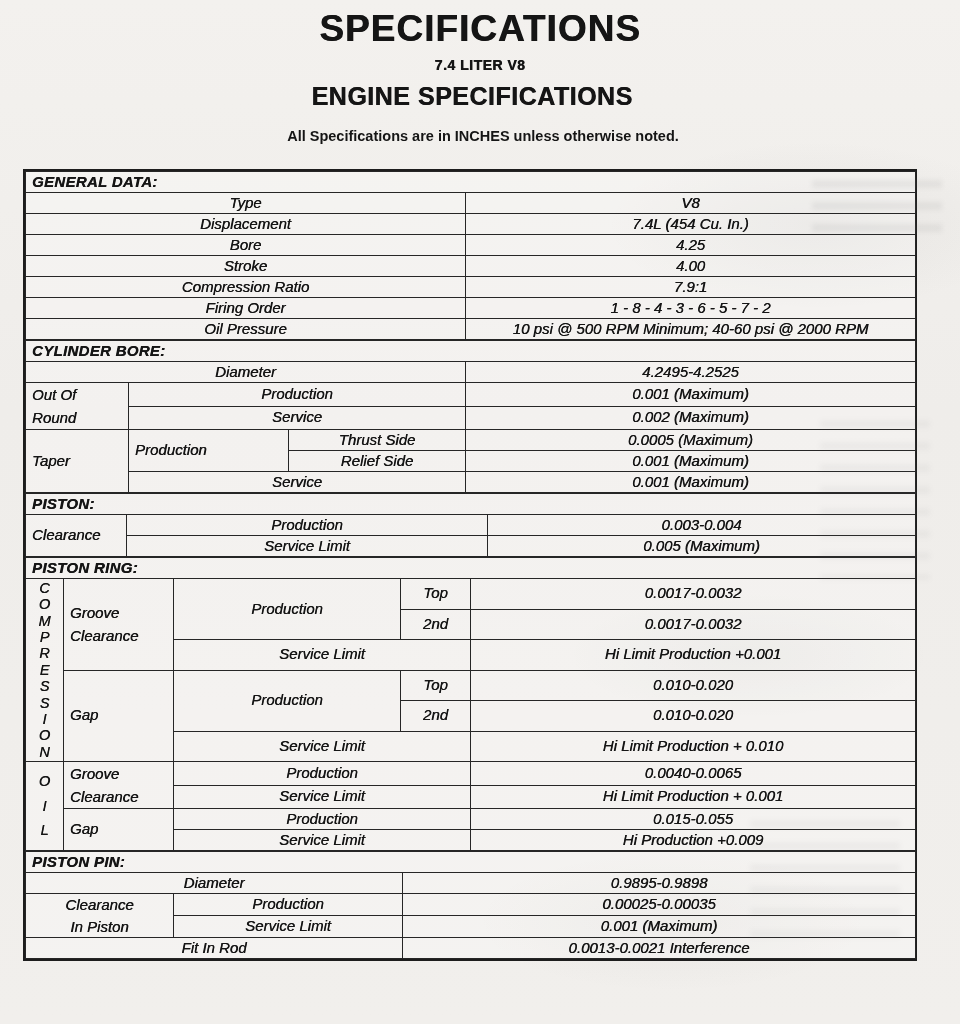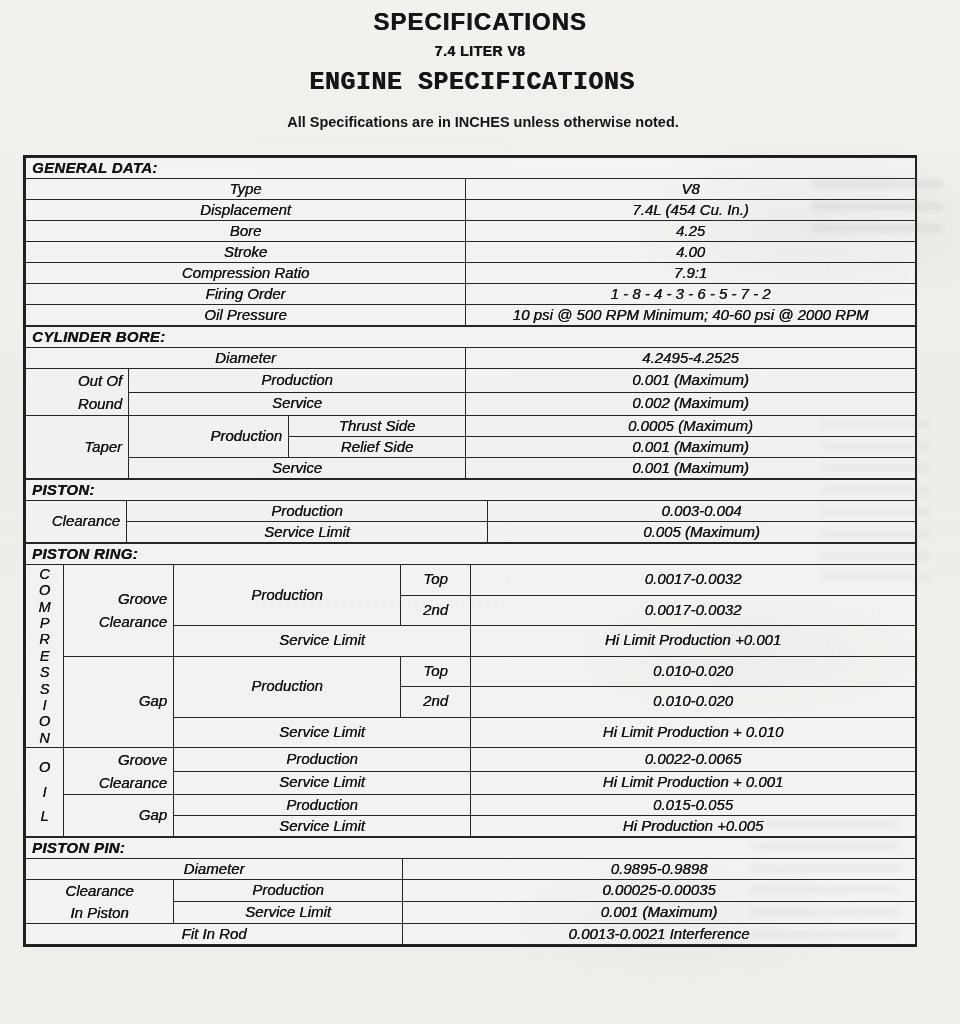--- a/index.html
+++ b/index.html
@@ -26,40 +26,39 @@
     opacity: 0.10;
     background: repeating-linear-gradient(180deg, #777 0 8px, transparent 8px 22px);
     pointer-events: none;
   }
   .artifact.a1 { right: 18px; top: 180px; width: 130px; height: 60px; }
   .artifact.a2 { right: 30px; top: 420px; width: 110px; height: 160px; opacity: 0.06; }
   .artifact.a3 { right: 60px; top: 820px; width: 150px; height: 120px; opacity: 0.06; }
 
   .titles { text-align: center; padding-top: 8px; }
   .title-main {
-    font-size: 24px;
+    font-size: 37px;
     font-weight: 700;
     letter-spacing: 1px;
     margin: 0;
     text-shadow: 0.6px 0 0 currentColor;
   }
   .title-sub1 {
     font-size: 14px;
     font-weight: 700;
     letter-spacing: 0.5px;
     margin: 7px 0 0 0;
     text-shadow: 0.5px 0 0 currentColor;
   }
   .title-sub2 {
     font-size: 25px;
     font-weight: 700;
     letter-spacing: 0.5px;
     margin: 9px 16px 0 0;
     text-shadow: 0.5px 0 0 currentColor;
-    font-family: Liberation Mono, monospace;
   }
   .units-note {
     font-size: 14.5px;
     font-weight: 700;
     margin: 17px 0 0 6px;
   }
 
   .spec-wrap {
     width: 890px;
     margin: 25px 0 0 23px;
@@ -83,21 +82,21 @@
     overflow: hidden;
     white-space: nowrap;
   }
   td.hdr {
     font-weight: 700;
     font-size: 16px;
     letter-spacing: 0.3px;
     height: 21px;
   }
   td.lbl { text-align: center; font-size: 15.5px; }
-  td.ctr { text-align: right; font-size: 15.5px; padding: 0 2px; }
+  td.ctr { text-align: left; font-size: 15.5px; padding: 0 2px; }
   td.val { text-align: center; }
   tr.tall td { height: 29.5px; }
   .two span { display: block; }
   .ctr.two span { line-height: 23px; }
   td.lbl.two span { line-height: 21.5px; }
   td.vstack { text-align: center; padding: 0; }
   td.vstack span {
     display: block;
     font-size: 14.5px;
     line-height: 16.4px;
@@ -287,34 +286,34 @@
       <td class="vstack oilstack" rowspan="4">
             <span>O</span>
             <span>I</span>
             <span>L</span>
           </td>
       <td class="ctr two" rowspan="2">
         <span>Groove</span>
         <span>Clearance</span>
       </td>
       <td class="lbl" colspan="2">Production</td>
-      <td class="val">0.0022-0.0065</td>
+      <td class="val">0.0040-0.0065</td>
     </tr>
     <tr>
       <td class="lbl" colspan="2">Service Limit</td>
       <td class="val">Hi Limit Production + 0.001</td>
     </tr>
     <tr>
       <td class="ctr" rowspan="2">Gap</td>
       <td class="lbl" colspan="2">Production</td>
       <td class="val">0.015-0.055</td>
     </tr>
     <tr>
       <td class="lbl" colspan="2">Service Limit</td>
-      <td class="val">Hi Production +0.005</td>
+      <td class="val">Hi Production +0.009</td>
     </tr>
   </tbody>
     </table>
 
   <table class="sec">
     <colgroup>
         <col style="width:148px">
         <col style="width:229px">
         <col style="width:513px">
       </colgroup>

